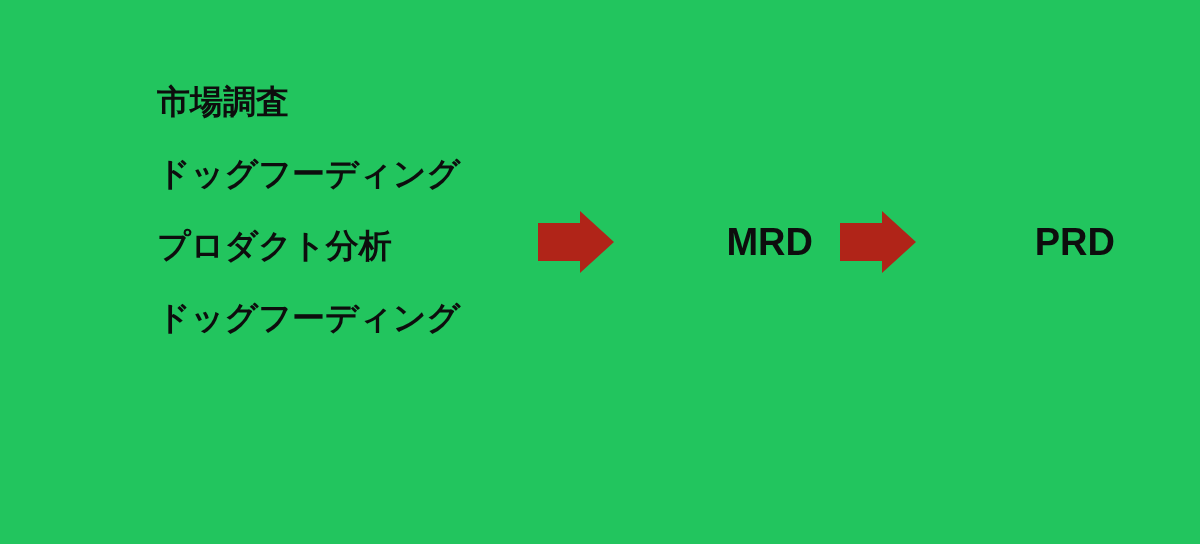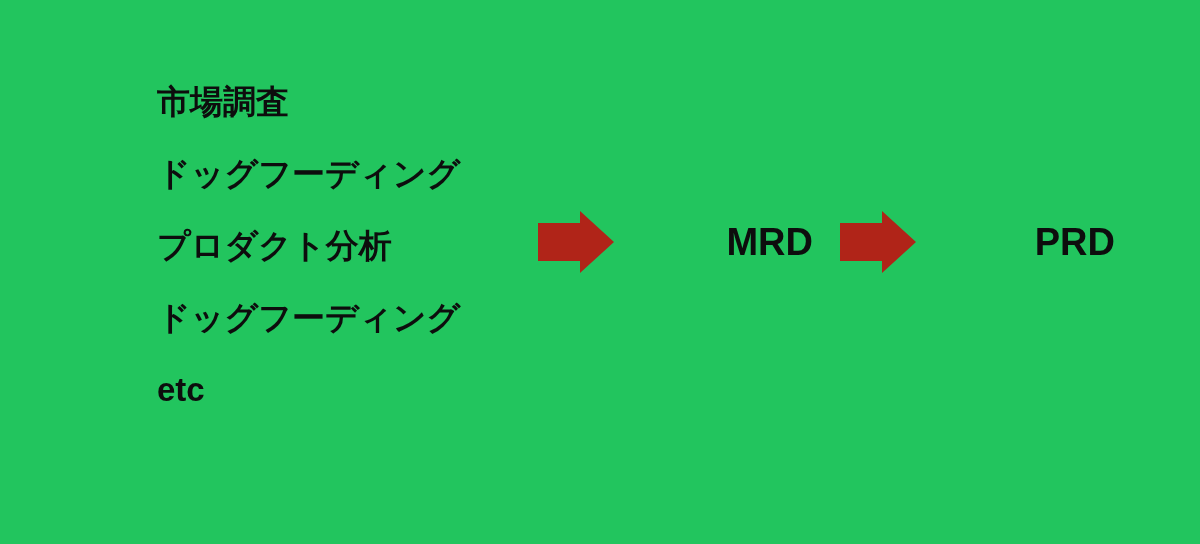--- a/index.html
+++ b/index.html
@@ -75,21 +75,20 @@
 </head>
 <body>
 
 <div id="canvas">
 
   <div class="input-list">
     <div class="input-item">市場調査</div>
     <div class="input-item">ドッグフーディング</div>
     <div class="input-item">プロダクト分析</div>
     <div class="input-item">ドッグフーディング</div>
-    <div class="input-item">etc</div>
   </div>
 
   <div class="arrow" id="arrow-1">
     <svg viewBox="0 0 76 62" xmlns="http://www.w3.org/2000/svg" aria-hidden="true">
       <polygon points="0,12 42,12 42,0 76,31 42,62 42,50 0,50" fill="#B02418"></polygon>
     </svg>
   </div>
 
   <div class="stage-label" id="label-mrd">MRD</div>
 

